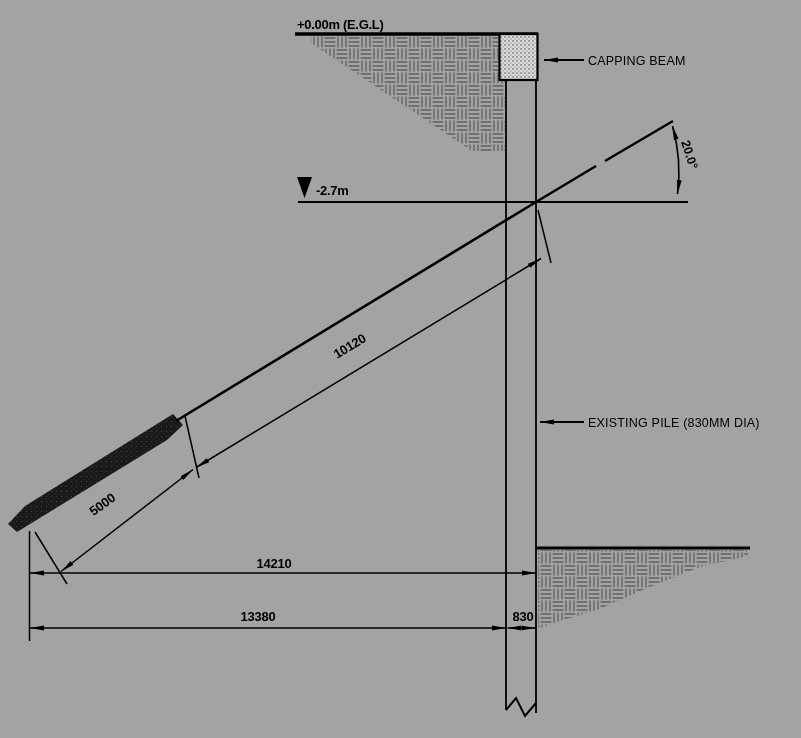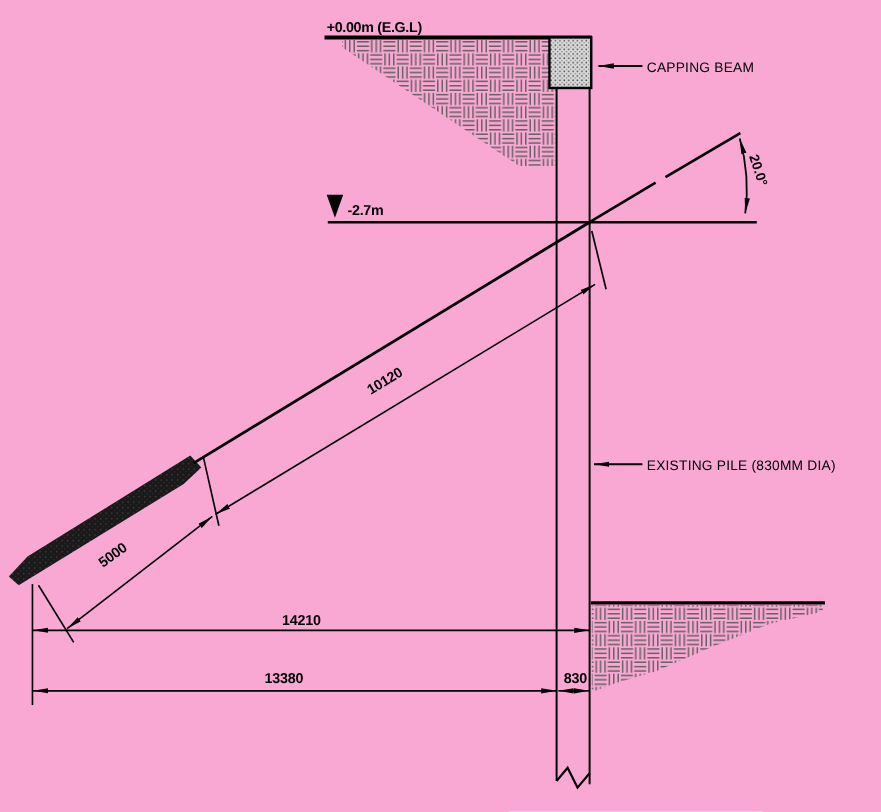--- a/index.html
+++ b/index.html
@@ -1,16 +1,16 @@
 <!DOCTYPE html>
 <html><head>
 <meta charset="utf-8">
 <style>
   html,body{margin:0;padding:0;background:#ffffff;}
-  .canvas{position:relative;width:801px;height:738px;background:#f9a8d4;overflow:hidden;}
+  .canvas{position:relative;width:801px;height:738px;background:#a3a3a3;overflow:hidden;}
   svg{display:block;}
   .t{font-family:"Liberation Sans",sans-serif;fill:#000000;}
   .dim{font-size:13px;font-weight:bold;letter-spacing:-0.2px;}
   .lbl{font-size:12.5px;font-weight:normal;letter-spacing:0.2px;}
   .lvl{font-size:13px;font-weight:bold;letter-spacing:-0.3px;}
   .ang{font-size:12.5px;font-weight:bold;}
   .ln{stroke:#000000;fill:none;}
 </style>
 </head>
 <body>

